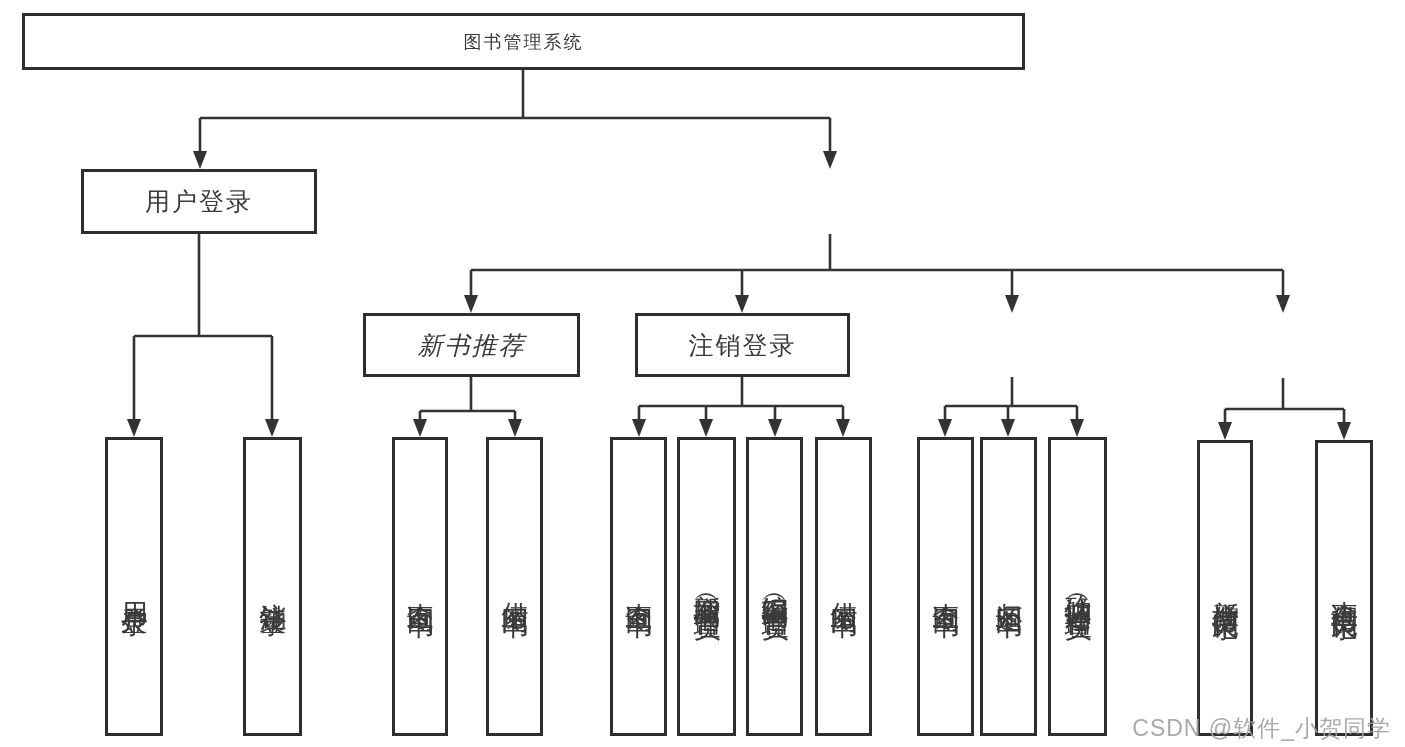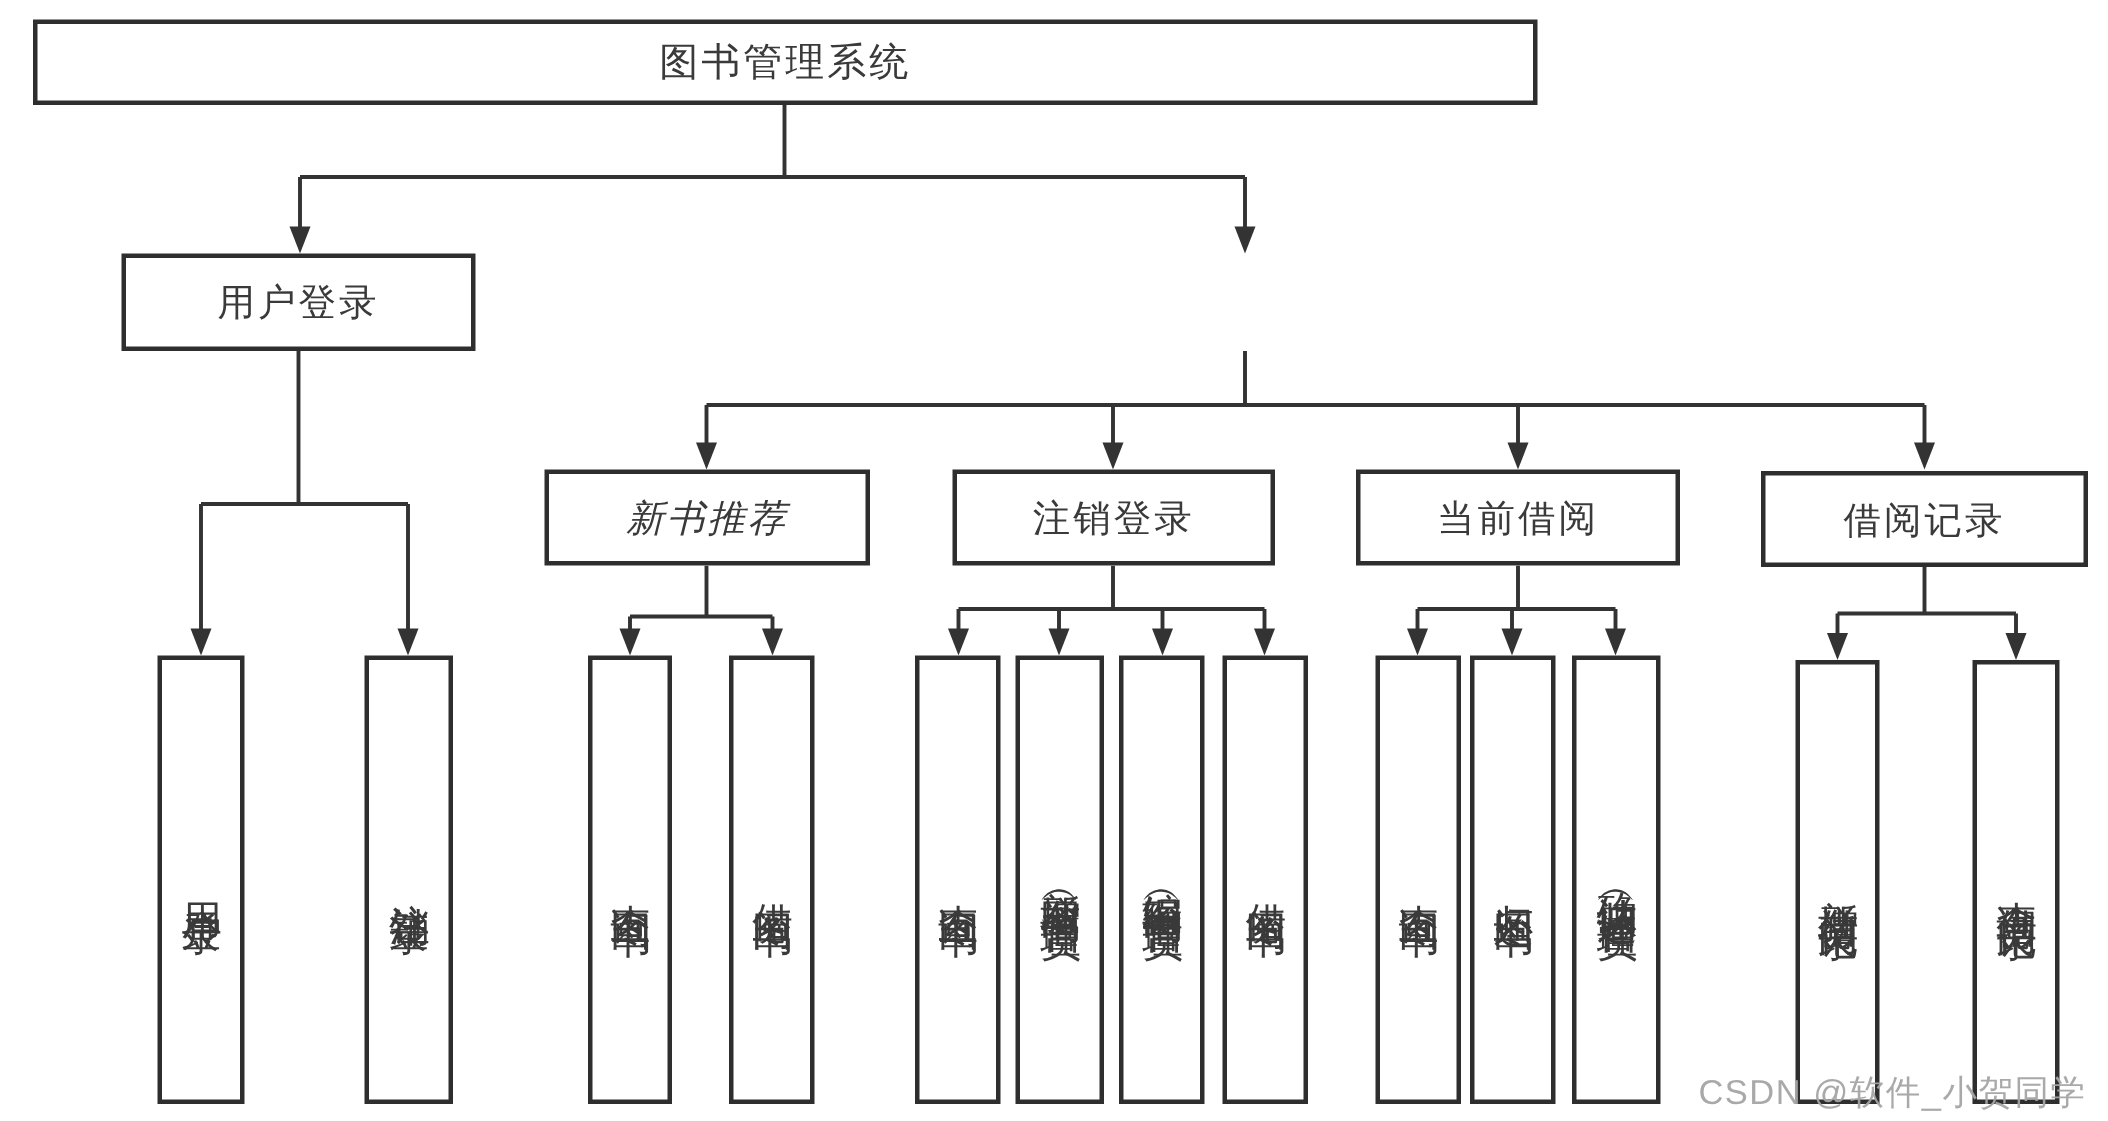--- a/index.html
+++ b/index.html
@@ -39,21 +39,21 @@
     background: #ffffff;
     display: flex;
     align-items: center;
     justify-content: center;
     color: #3a3a3a;
     font-size: 25px;
     letter-spacing: 2px;
     white-space: nowrap;
   }
   .hbox.root {
-    font-size: 26px;
+    font-size: 18px;
   }
   .vbox {
     position: absolute;
     box-sizing: border-box;
     border: 3px solid #2e2e2e;
     background: #ffffff;
     display: flex;
     align-items: center;
     justify-content: center;
     color: #3a3a3a;
@@ -131,22 +131,20 @@
       <path class="arrow" d="M1337 422 L1351 422 L1344 440 Z"></path>
     </g>
   </svg>
 
   <div class="hbox root" style="left:22px; top:13px; width:1003px; height:57px;">图书管理系统</div>
 
   <div class="hbox" style="left:81px; top:169px; width:236px; height:65px;">用户登录</div>
 
   <div class="hbox" style="left:363px; top:313px; width:217px; height:64px;font-style:italic;">新书推荐</div>
   <div class="hbox" style="left:635px; top:313px; width:215px; height:64px;">注销登录</div>
-  <div class="hbox" style="left:904px; top:313px; width:216px; height:64px;">当前借阅</div>
-  <div class="hbox" style="left:1174px; top:314px; width:218px; height:64px;">借阅记录</div>
 
   <div class="vbox" style="left:105px; top:437px; width:58px; height:299px;">
     <span class="vtext">用户登录</span>
   </div>
   <div class="vbox" style="left:243px; top:437px; width:59px; height:299px;">
     <span class="vtext">注销登录</span>
   </div>
 
   <div class="vbox" style="left:392px; top:437px; width:56px; height:299px;">
     <span class="vtext">查询图书</span>

